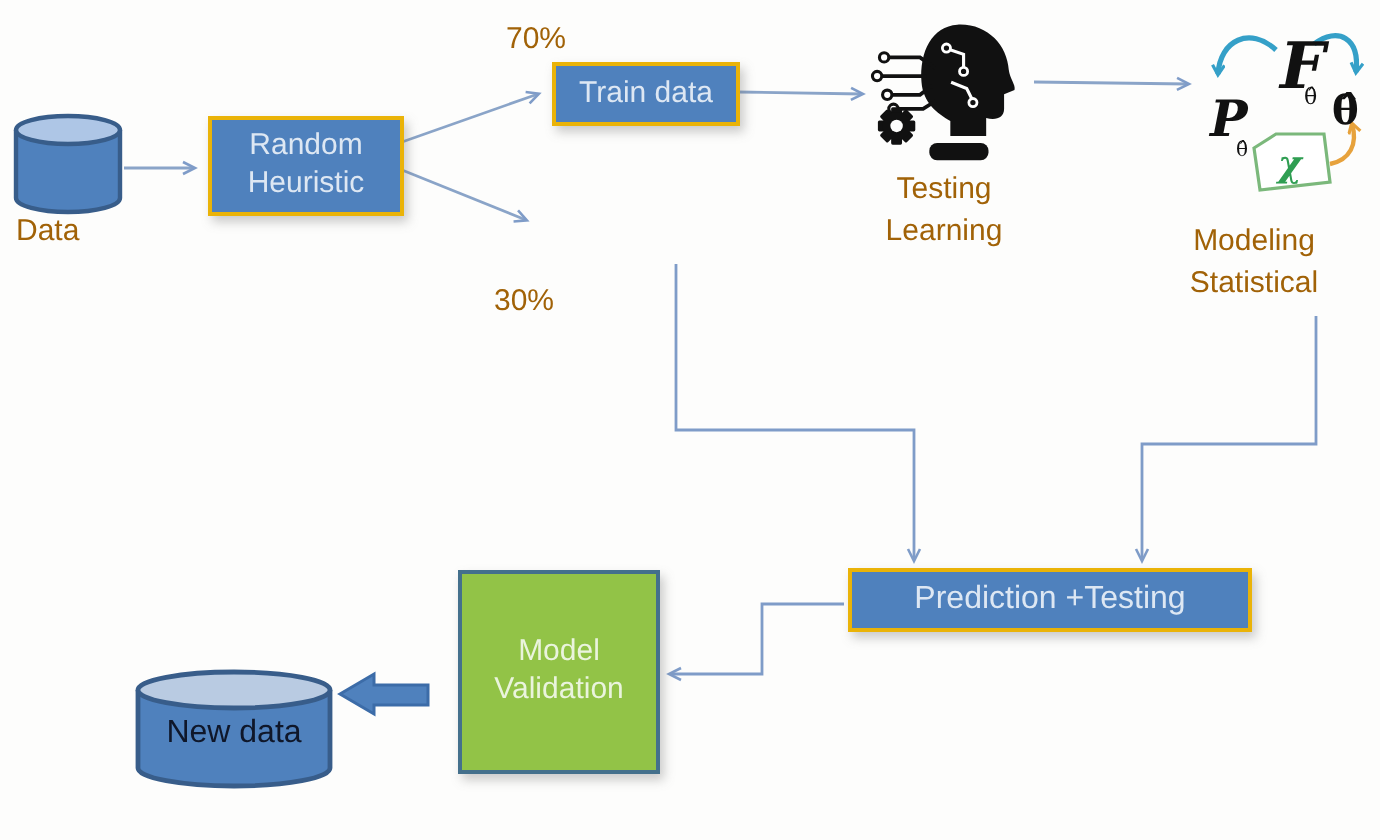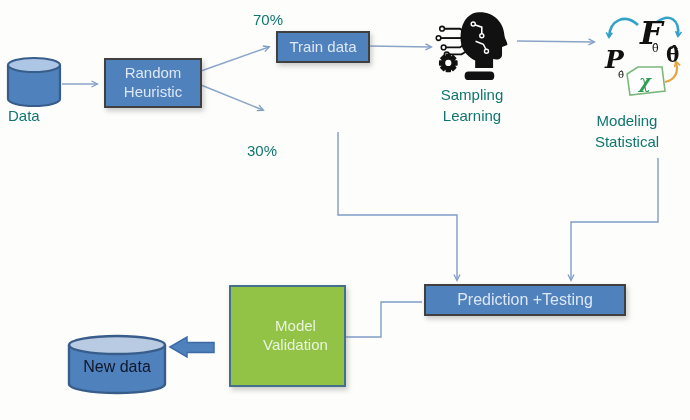--- a/index.html
+++ b/index.html
@@ -8,42 +8,42 @@
     width: 690px;
     height: 420px;
     background: #fdfdfc;
     font-family: "Liberation Sans", sans-serif;
     overflow: hidden;
   }
   .layer { position: absolute; left: 0; top: 0; width: 690px; height: 420px; }
   .box {
     position: absolute;
     background: #4f81bd;
-    border: 2px solid #404040;
+    border: 2px solid #eab308;
     color: #dde7f3;
     display: flex;
     align-items: center;
     justify-content: center;
     text-align: center;
     font-size: 15px;
     line-height: 1.25;
     box-shadow: 2px 3px 5px rgba(110,110,110,0.35);
     z-index: 2;
   }
   .box.random   { left: 104px; top: 58px;  width: 94px;  height: 46px; }
   .box.train    { left: 276px; top: 31px;  width: 90px;  height: 28px; }
   .box.test     { left: 269px; top: 100px; width: 92px;  height: 29px; }
   .box.predict  { left: 424px; top: 284px; width: 198px; height: 28px; font-size: 16px; }
   .box.validate {
     left: 229px; top: 285px; width: 97px; height: 98px;
-    background: #92c347; border-color: #44708c; color: #eaf4dd; padding-left: 16px;
+    background: #92c347; border-color: #44708c; color: #eaf4dd;
   }
   .blacklabel {
     position: absolute;
-    color: #0f766e;
+    color: #a16207;
     font-size: 15px;
     line-height: 1.4;
     z-index: 2;
   }
   .lbl-heuristic { left: 8px;   top: 105px; text-align: left; }
   .lbl-70        { left: 253px; top: 9px; }
   .lbl-30        { left: 247px; top: 140px; }
   .lbl-ml        { left: 426px; top: 84px;  width: 92px;  text-align: center; }
   .lbl-stat      { left: 574px; top: 110px; width: 106px; text-align: center; }
   .cyl { position: absolute; z-index: 2; }
@@ -151,21 +151,21 @@
           <rect x="-12" y="-3.5" width="24" height="7" rx="1" transform="rotate(45)"></rect>
           <rect x="-12" y="-3.5" width="24" height="7" rx="1" transform="rotate(90)"></rect>
           <rect x="-12" y="-3.5" width="24" height="7" rx="1" transform="rotate(135)"></rect>
           <circle r="9"></circle>
         </g>
         <circle r="4" fill="#fdfdfc"></circle>
       </g>
     </svg>
   </div>
   <div class="blacklabel lbl-ml">
-    <div>Sampling</div>
+    <div>Testing</div>
     <div>Learning</div>
   </div>
 
   <div class="icon-wrap icon-stat">
     <svg width="92" height="95" viewBox="0 0 92 95">
       <defs>
         <marker id="ahTeal" markerWidth="9" markerHeight="9" refX="5.5" refY="3.5" orient="auto" markerUnits="userSpaceOnUse">
           <path d="M1,0.5 L6,3.5 L1,6.5" fill="none" stroke="#35a0c8" stroke-width="1.6"></path>
         </marker>
         <marker id="ahOrange" markerWidth="9" markerHeight="9" refX="5.5" refY="3.5" orient="auto" markerUnits="userSpaceOnUse">

